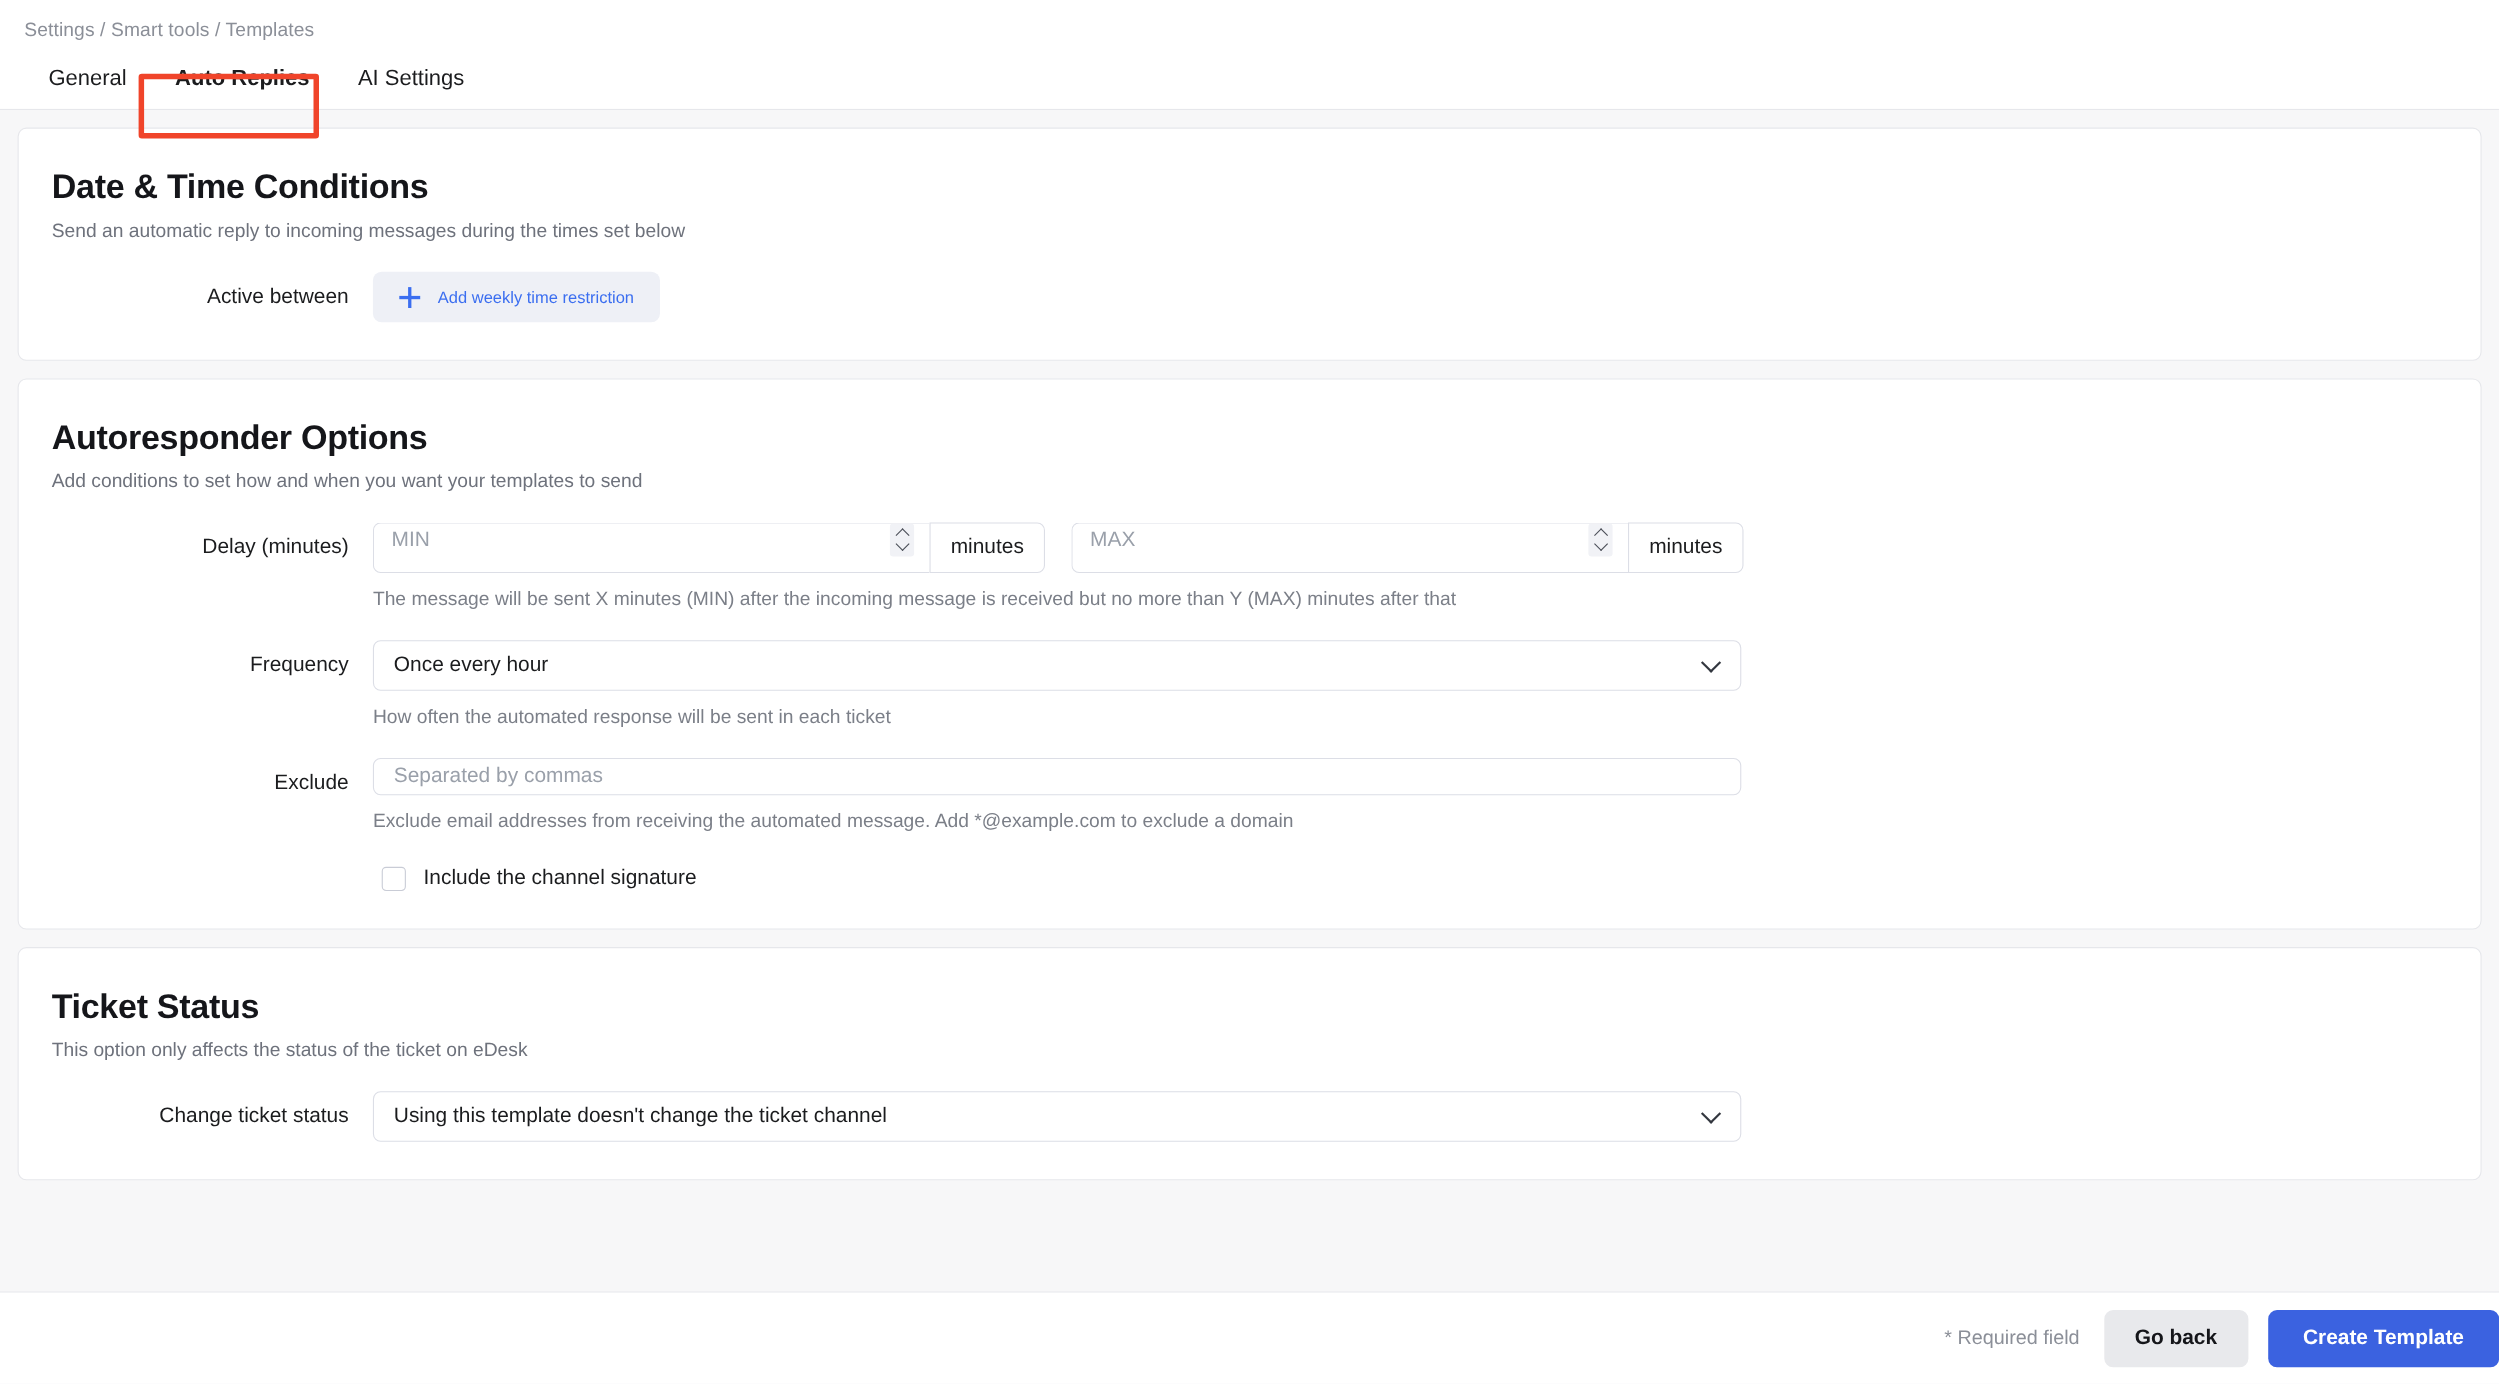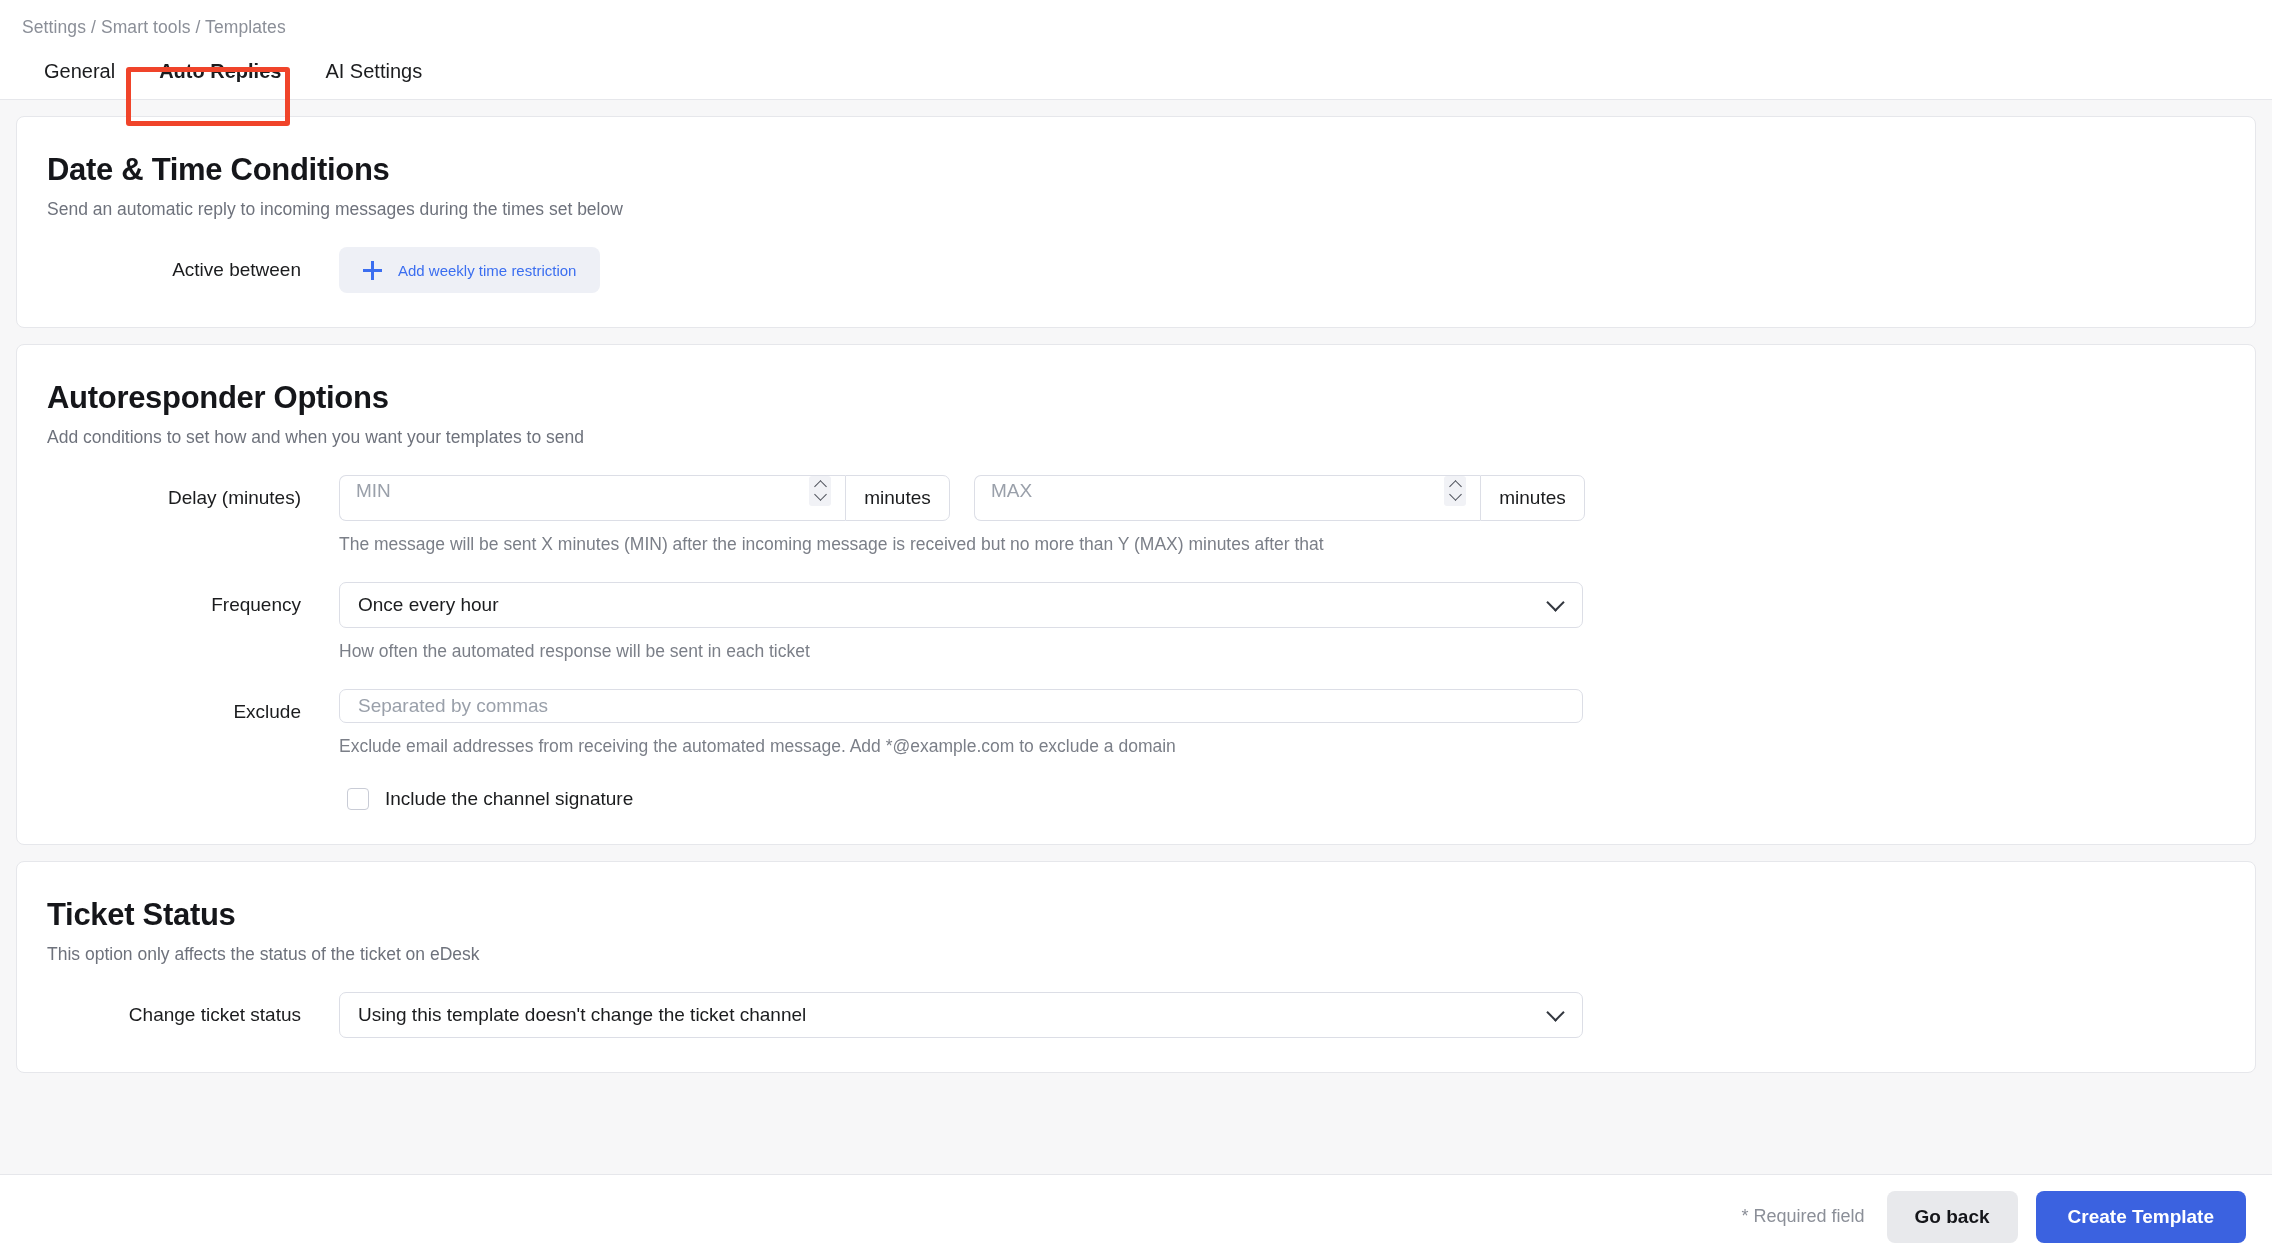--- a/index.html
+++ b/index.html
@@ -84,21 +84,21 @@
 
   
   .row {
     display: flex;
     align-items: flex-start;
     margin-top: 26px;
   }
   .row-label {
     width: 322px;
     text-align: right;
-    padding-right: 38px;
+    padding-right: 22px;
     font-size: 19px;
     color: #1b1c1e;
     line-height: 46px;
     flex: 0 0 auto;
   }
   .row-field { flex: 1 1 auto; min-width: 0; }
   .helper {
     font-size: 17.5px;
     color: #7b7f88;
     margin-top: 11px;
@@ -240,21 +240,20 @@
   .footer {
     position: absolute;
     left: 0; bottom: 0;
     width: 2272px;
     height: 84px;
     background: #ffffff;
     border-top: 1px solid #e6e7eb;
     display: flex;
     align-items: center;
     justify-content: flex-end;
-    padding-right: 26px;
     gap: 18px;
   }
   .req-note { font-size: 18px; color: #8b8f98; margin-right: 4px; }
   .btn {
     border: none;
     border-radius: 8px;
     height: 52px;
     font-size: 19px;
     font-weight: bold;
     font-family: inherit;

